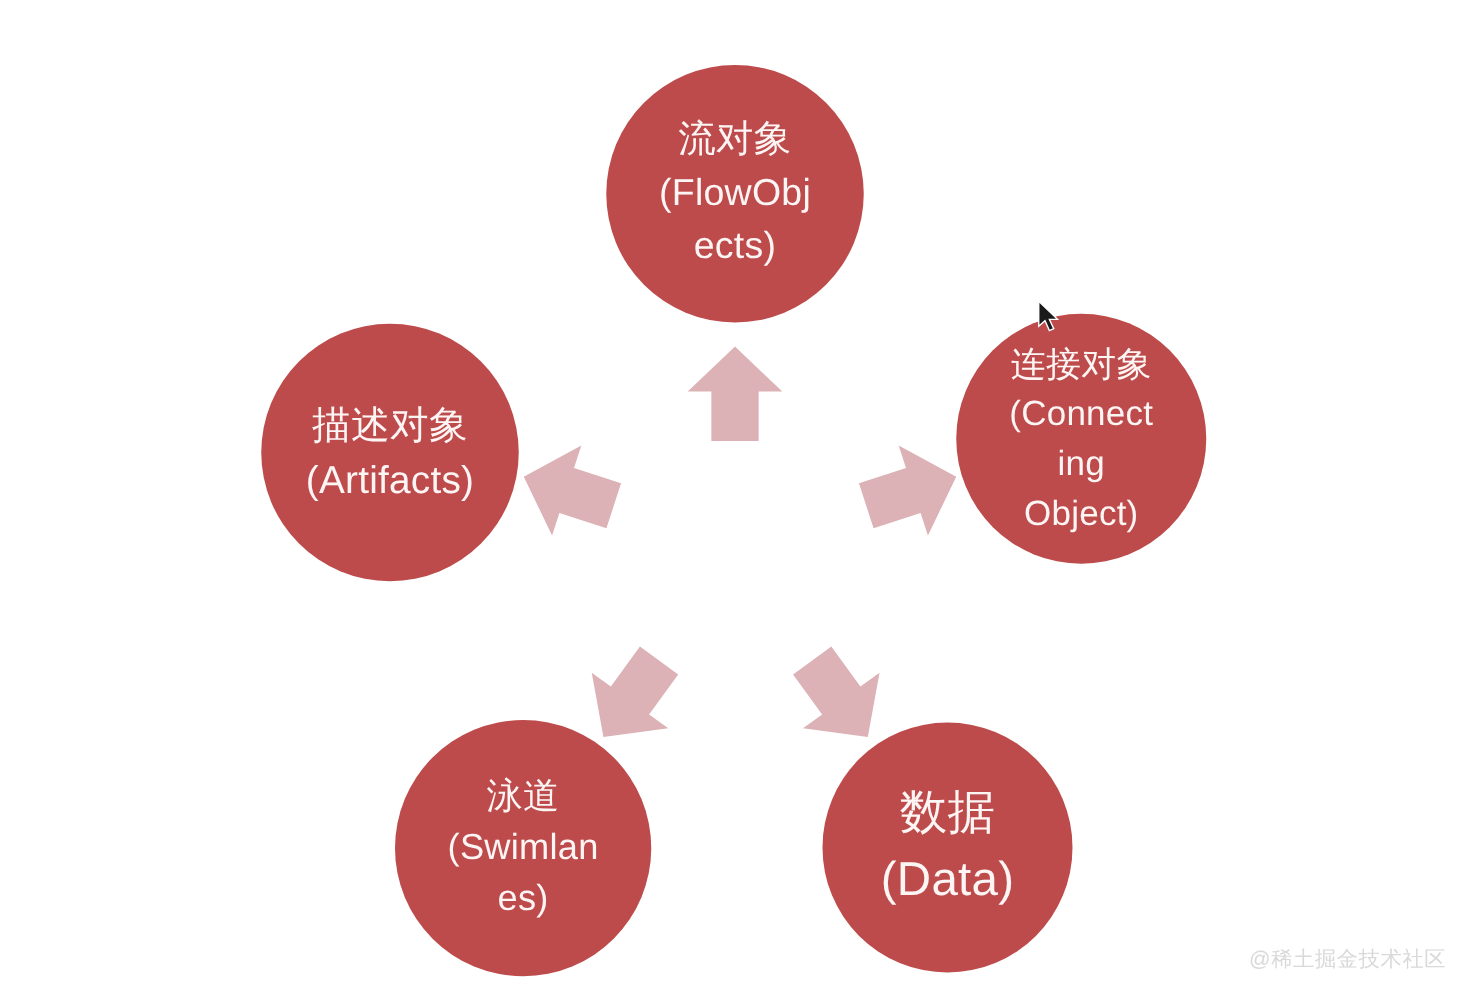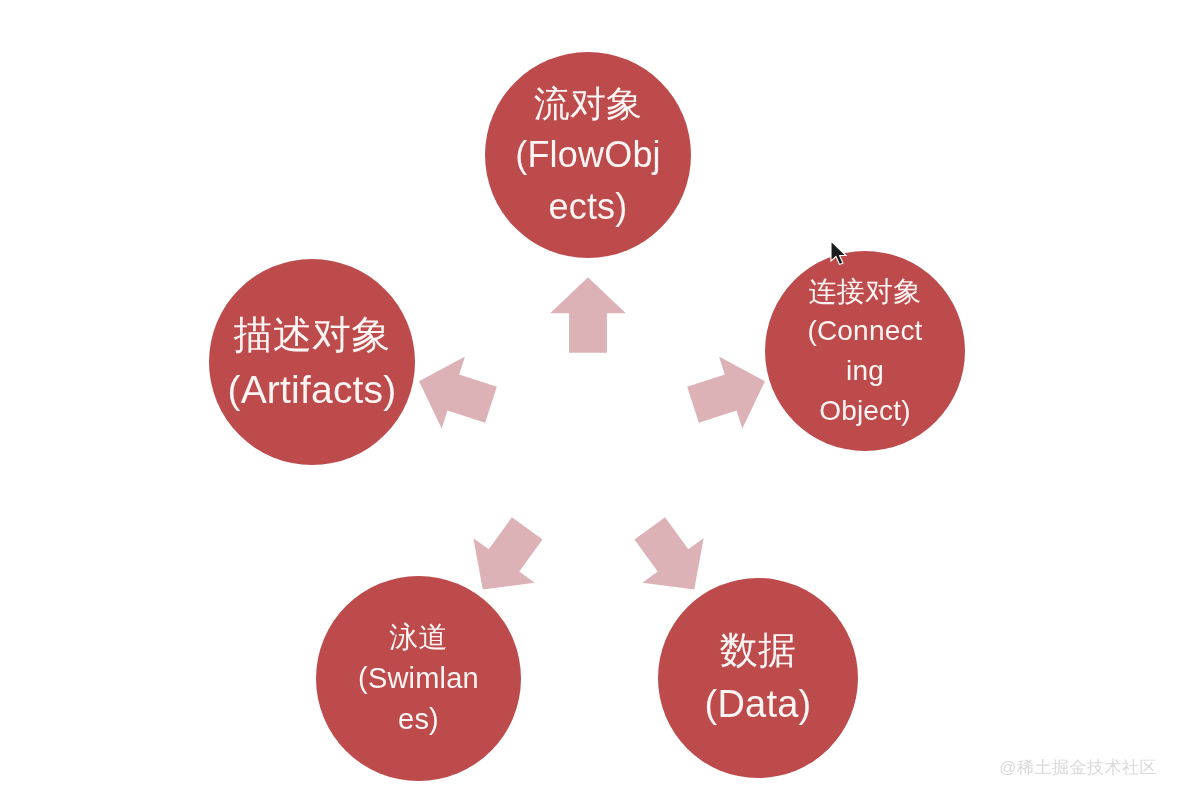--- a/index.html
+++ b/index.html
@@ -46,39 +46,39 @@
   }
   #node-center .node-label { font-size: 30px; width: 150px; }
 
   
   #node-flow-objects {
     left: 485px;
     top: 52px;
     width: 206px;
     height: 206px;
   }
-  #node-flow-objects .node-label { font-size: 36px; width: 168px; }
+  #node-flow-objects .node-label { font-size: 30px; width: 168px; }
 
   
   #node-connecting-object {
     left: 765px;
     top: 251px;
     width: 200px;
     height: 200px;
   }
   #node-connecting-object .node-label { font-size: 28px; width: 160px; }
 
   
   #node-artifacts {
     left: 209px;
     top: 259px;
     width: 206px;
     height: 206px;
   }
-  #node-artifacts .node-label { font-size: 39px; width: 190px; }
+  #node-artifacts .node-label { font-size: 31px; width: 190px; }
 
   
   #node-swimlanes {
     left: 316px;
     top: 576px;
     width: 205px;
     height: 205px;
   }
   #node-swimlanes .node-label { font-size: 29px; width: 168px; text-align: center; }
 

